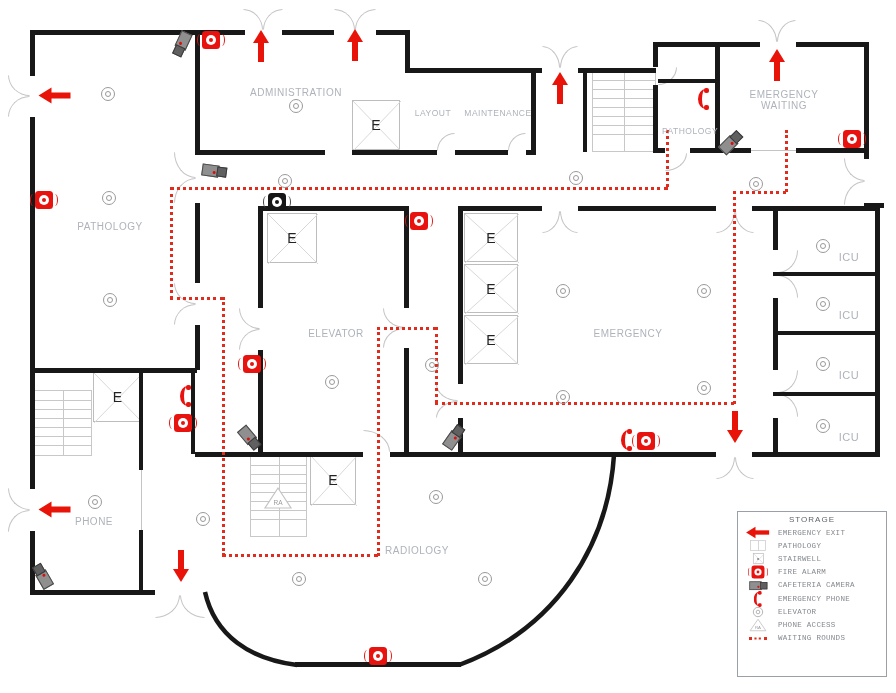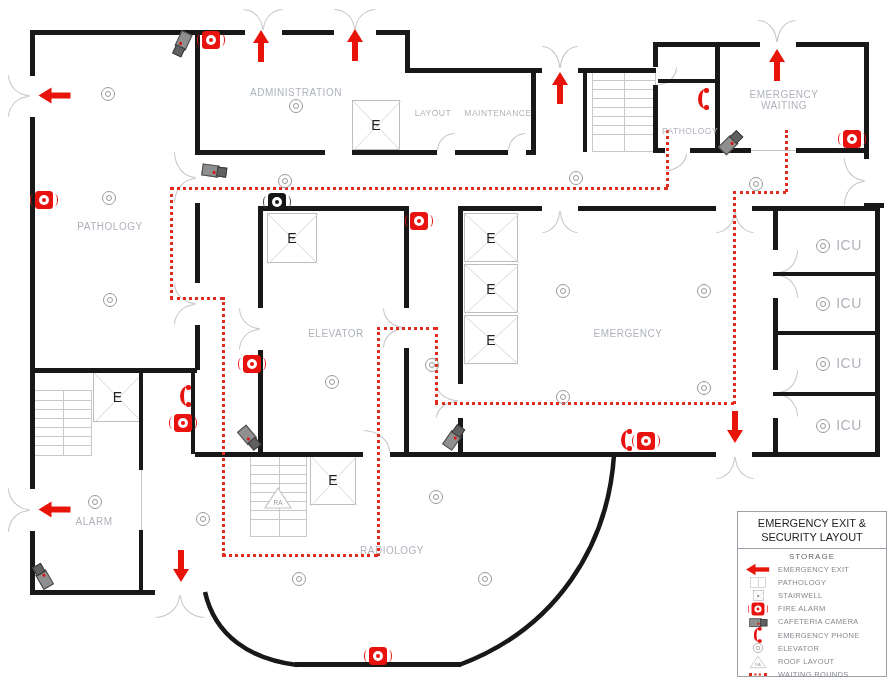--- a/index.html
+++ b/index.html
@@ -12,21 +12,21 @@
   .stairs{position:absolute;border:1px solid #c8c8c8;background:#ffffff;z-index:4;}
   .tread{position:absolute;left:0;width:100%;height:1px;background:#c8c8c8;}
   .strail{position:absolute;top:0;width:1px;height:100%;background:#c8c8c8;}
   .elevator{position:absolute;border:1.5px solid #bdbdbd;background:#ffffff;z-index:4;box-sizing:border-box;}
   .elevator svg{position:absolute;left:0;top:0;}
   .elevator .elabel{position:absolute;left:0;top:0;width:100%;height:100%;display:flex;
         align-items:center;justify-content:center;font-size:14px;color:#222;}
   .room-label{position:absolute;transform:translate(-50%,-50%);color:#aeb3bb;font-size:10px;
         letter-spacing:.5px;white-space:pre-line;text-align:center;z-index:40;}
   [data-name="room-label-storage"],[data-name="room-label-maintenance"],[data-name="room-label-security"]{font-size:8.5px;}
-  [data-name="room-label-icu"]{font-size:14px;}
+  [data-name="room-label-icu"]{font-size:11px;margin-top:12px;}
   .dash-h{position:absolute;border-top:3px dotted #e02b1d;z-index:20;}
   .dash-v{position:absolute;border-left:3px dotted #e02b1d;z-index:20;}
   .icon{position:absolute;z-index:30;}
   
   .exit-arrow{width:16px;height:33px;}
   .exit-arrow .a-head{position:absolute;left:0;top:0;width:0;height:0;
         border-left:8px solid transparent;border-right:8px solid transparent;border-bottom:13px solid #e81409;}
   .exit-arrow .a-shaft{position:absolute;left:5px;top:12px;width:6px;height:20px;background:#e81409;}
   
   .fire-alarm{width:18px;height:18px;background:#e8120e;border-radius:3.5px;}
@@ -57,21 +57,21 @@
   .rounds-swatch{width:24px;border-top:3px dotted #e02b1d;}
   
   #legend{position:absolute;left:737px;top:511px;width:150px;height:166px;background:#fff;
         border:1px solid #9aa0a6;z-index:50;box-sizing:border-box;}
   #legend .lg-title{border-bottom:1px solid #9aa0a6;text-align:center;font-size:11px;color:#1c1e21;
         padding:4px 2px 3px 2px;line-height:1.3;}
   #legend .lg-sub{text-align:center;font-size:8px;letter-spacing:1px;color:#5f6368;margin:3px 0 2px 0;}
   .legend-row{display:flex;align-items:center;height:13.2px;}
   .legend-row .icon-wrap{width:40px;display:flex;justify-content:center;align-items:center;
         transform:scale(.72);flex:0 0 40px;position:relative;}
-  .legend-row .lg-label{font-size:7.5px;color:#84888e;letter-spacing:.3px;}
+  .legend-row .lg-label{font-size:7.5px;color:#84888e;letter-spacing:.3px;font-family:Liberation Mono, monospace;}
   .curves{position:absolute;left:0;top:0;z-index:9;pointer-events:none;}
 </style>
 </head>
 <body>
 
 <div id="plan" data-name="floorplan">
   <svg class="curves" width="896" height="693" data-name="curved-wall">
     <path d="M205,592 C215,636 250,659 297,665" fill="none" stroke="#181818" stroke-width="4.5"></path>
     <path d="M614,455 C608,546 556,629 459,665" fill="none" stroke="#181818" stroke-width="4.5"></path>
   </svg>
@@ -487,30 +487,26 @@
       <div class="room-label" data-name="room-label-security" style="left: 690px; top: 131px; position: absolute;">PATHOLOGY</div>
       <div class="room-label" data-name="room-label-emergency-waiting" style="left: 784px; top: 100px; position: absolute;">EMERGENCY
 WAITING</div>
       <div class="room-label" data-name="room-label-cafeteria" style="left: 110px; top: 226px; position: absolute;">PATHOLOGY</div>
       <div class="room-label" data-name="room-label-pathology" style="left: 336px; top: 333px; position: absolute;">ELEVATOR</div>
       <div class="room-label" data-name="room-label-emergency" style="left: 628px; top: 333px; position: absolute;">EMERGENCY</div>
       <div class="room-label" data-name="room-label-icu" style="left: 849px; top: 245px; position: absolute;">ICU</div>
       <div class="room-label" data-name="room-label-icu" style="left: 849px; top: 303px; position: absolute;">ICU</div>
       <div class="room-label" data-name="room-label-icu" style="left: 849px; top: 363px; position: absolute;">ICU</div>
       <div class="room-label" data-name="room-label-icu" style="left: 849px; top: 425px; position: absolute;">ICU</div>
-      <div class="room-label" data-name="room-label-lobby" style="left: 94px; top: 521px; position: absolute;">ALARM</div>
-      <div class="room-label" data-name="room-label-radiology" style="left: 392px; top: 550px; position: absolute;">RADIOLOGY</div>
+      <div class="room-label" data-name="room-label-lobby" style="left: 94px; top: 521px; position: absolute;">PHONE</div>
+      <div class="room-label" data-name="room-label-radiology" style="left: 417px; top: 550px; position: absolute;">RADIOLOGY</div>
     </div>
 </div>
 
 <div id="legend" data-name="legend-panel">
-  <div class="lg-title" data-name="legend-title">
-    <div data-name="legend-title-line1">EMERGENCY EXIT &amp;</div>
-    <div data-name="legend-title-line2">SECURITY LAYOUT</div>
-  </div>
   <div class="lg-sub" data-name="legend-subtitle">STORAGE</div>
   <div id="legend-rows" data-name="legend-rows">
       <div class="legend-row" data-name="legend-item">
         <div class="icon-wrap" data-name="emergency-exit-icon">
           <div class="icon exit-arrow" data-name="emergency-exit-arrow-icon" style="left: 0px; top: 0px; position: relative; transform: rotate(-90deg);">
             <div class="a-head" data-name="arrow-head"></div>
             <div class="a-shaft" data-name="arrow-shaft"></div>
           </div>
         </div>
         <div class="lg-label" data-name="legend-item-label">EMERGENCY EXIT</div>
@@ -574,21 +570,21 @@
         </div>
         <div class="lg-label" data-name="legend-item-label">ELEVATOR</div>
       </div>
       <div class="legend-row" data-name="legend-item">
         <div class="icon-wrap" data-name="roof-access-icon">
           <svg width="26" height="20">
             <polygon points="13,2 24,18 2,18" fill="#fff" stroke="#c4c4c4" stroke-width="1.2"></polygon>
             <text x="13" y="16" font-size="6" fill="#9a9a9a" text-anchor="middle" font-family="Liberation Sans,sans-serif">RA</text>
           </svg>
         </div>
-        <div class="lg-label" data-name="legend-item-label">ROOF LAYOUT</div>
+        <div class="lg-label" data-name="legend-item-label">PHONE ACCESS</div>
       </div>
       <div class="legend-row" data-name="legend-item">
         <div class="icon-wrap" data-name="security-rounds-icon">
           <div class="rounds-swatch" data-name="security-rounds-swatch"></div>
         </div>
         <div class="lg-label" data-name="legend-item-label">WAITING ROUNDS</div>
       </div>
     </div>
 </div>
 

